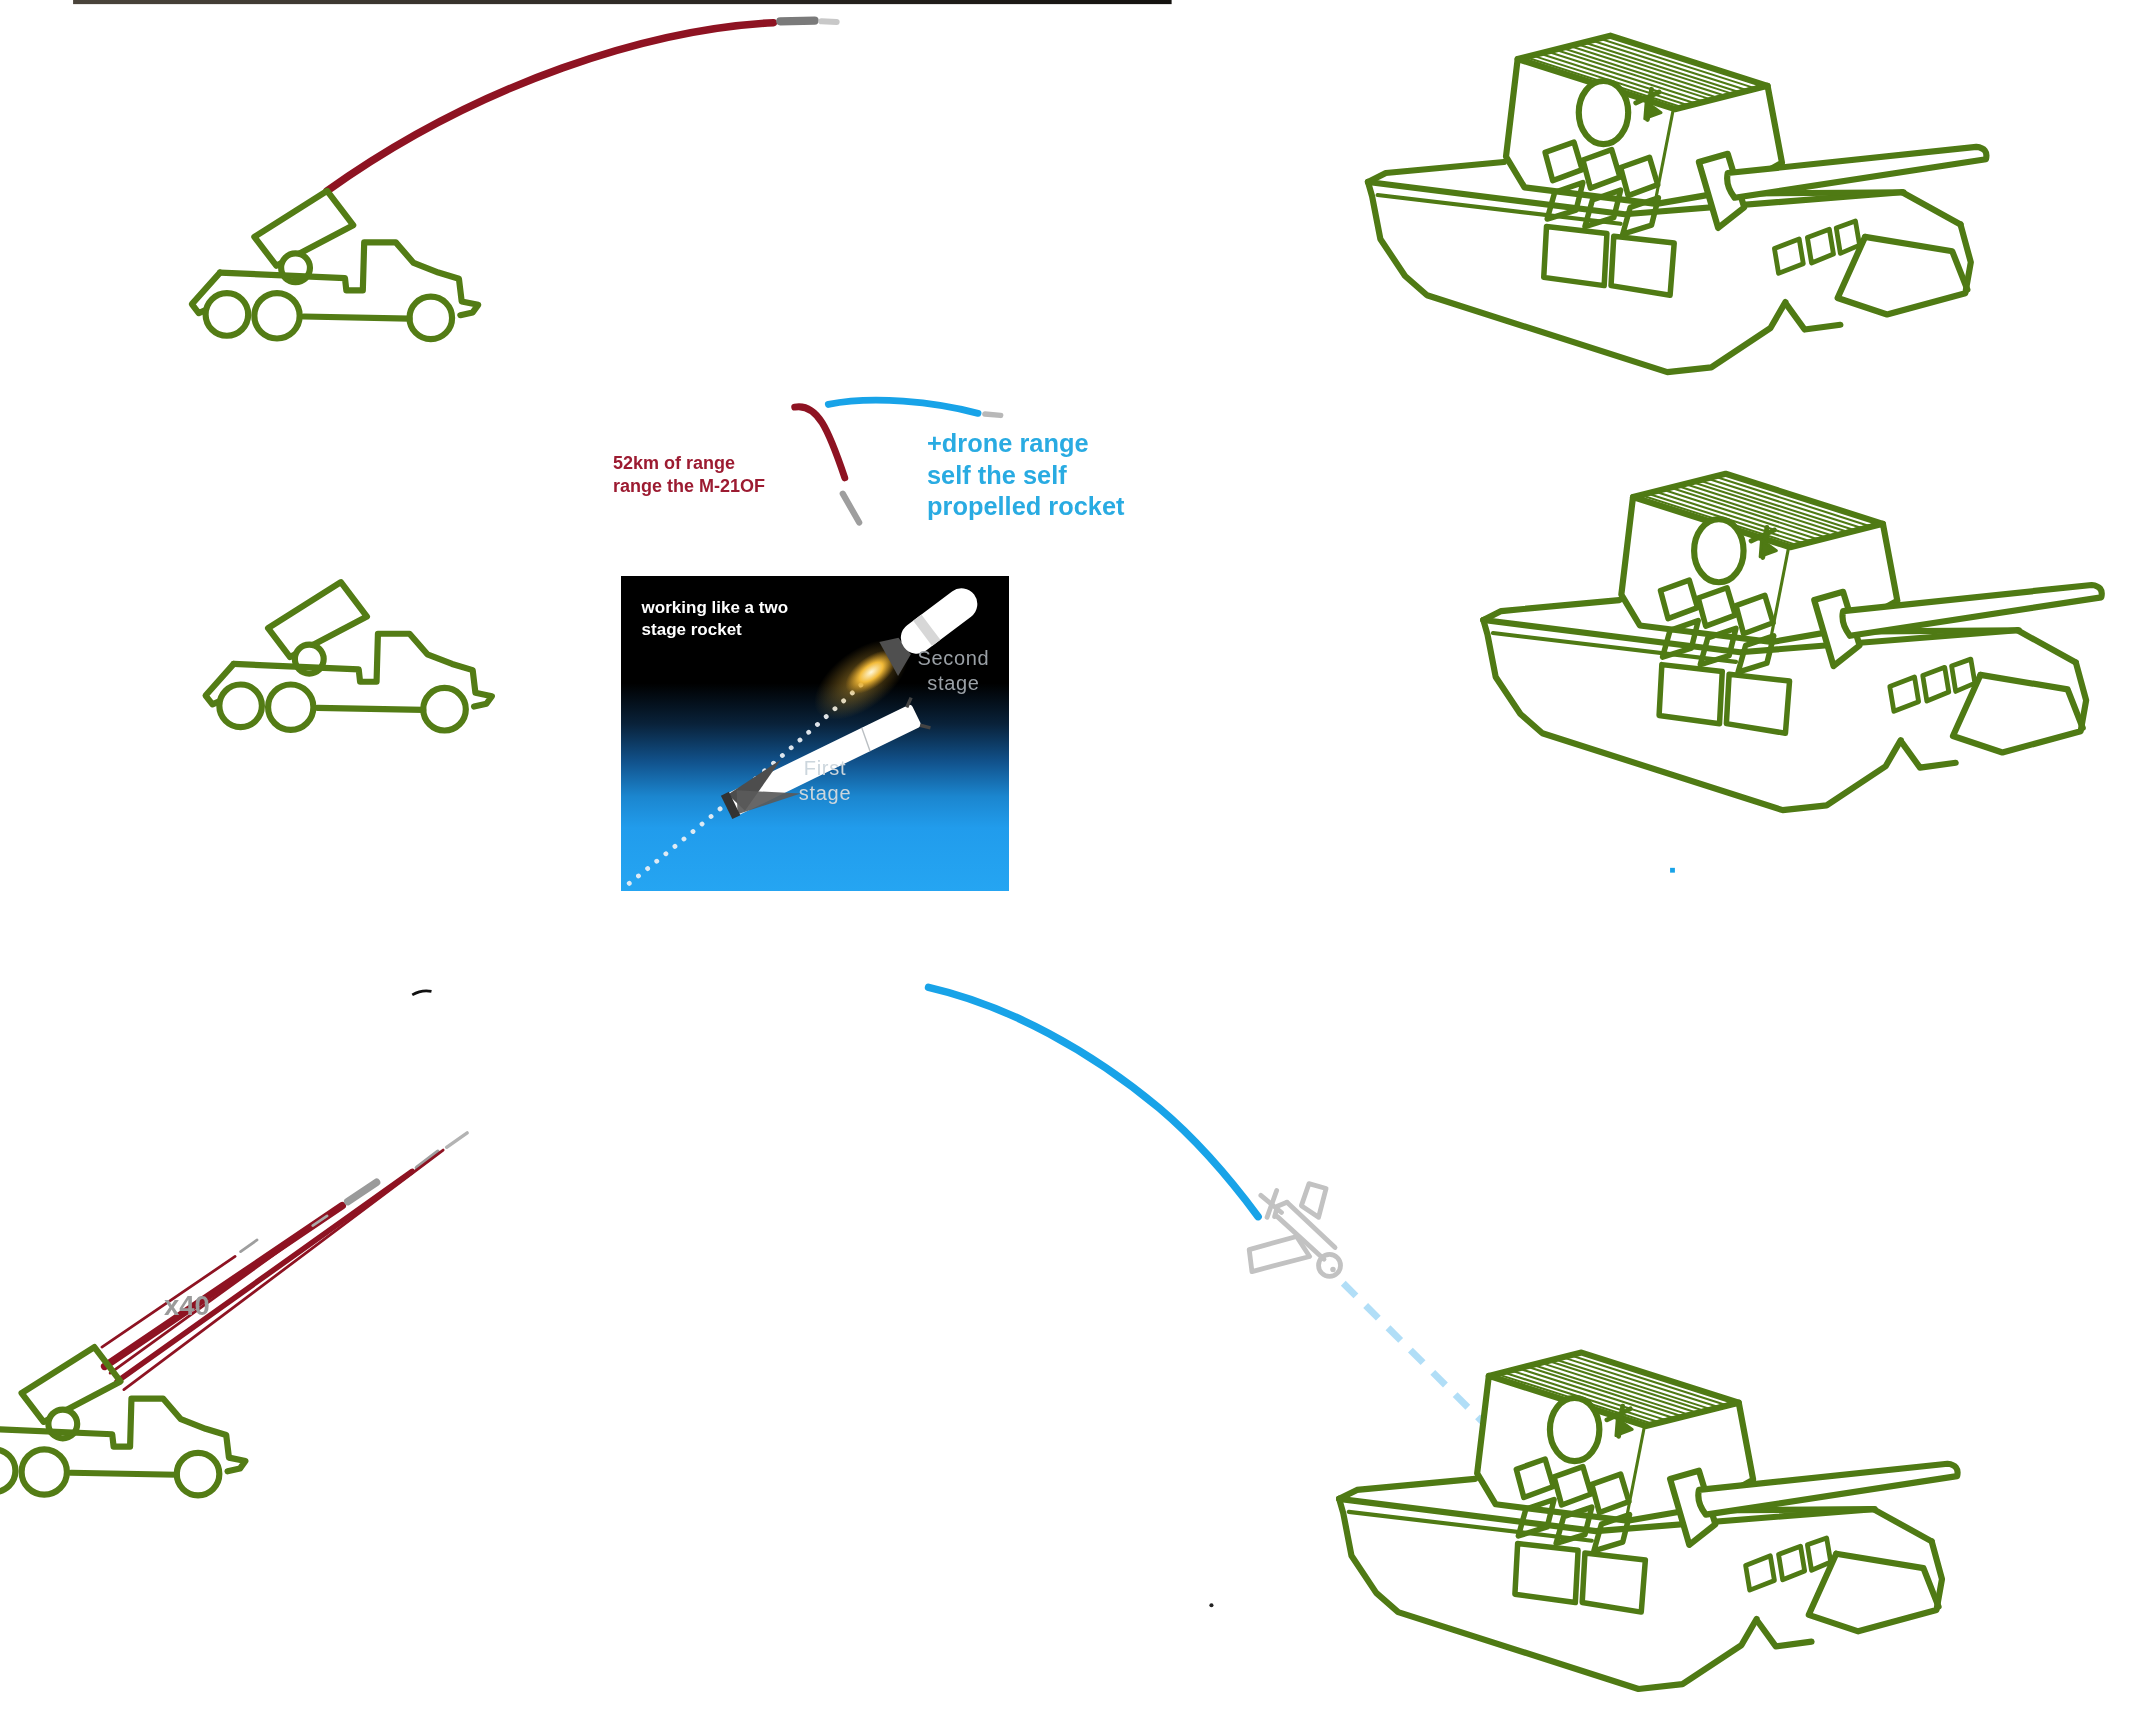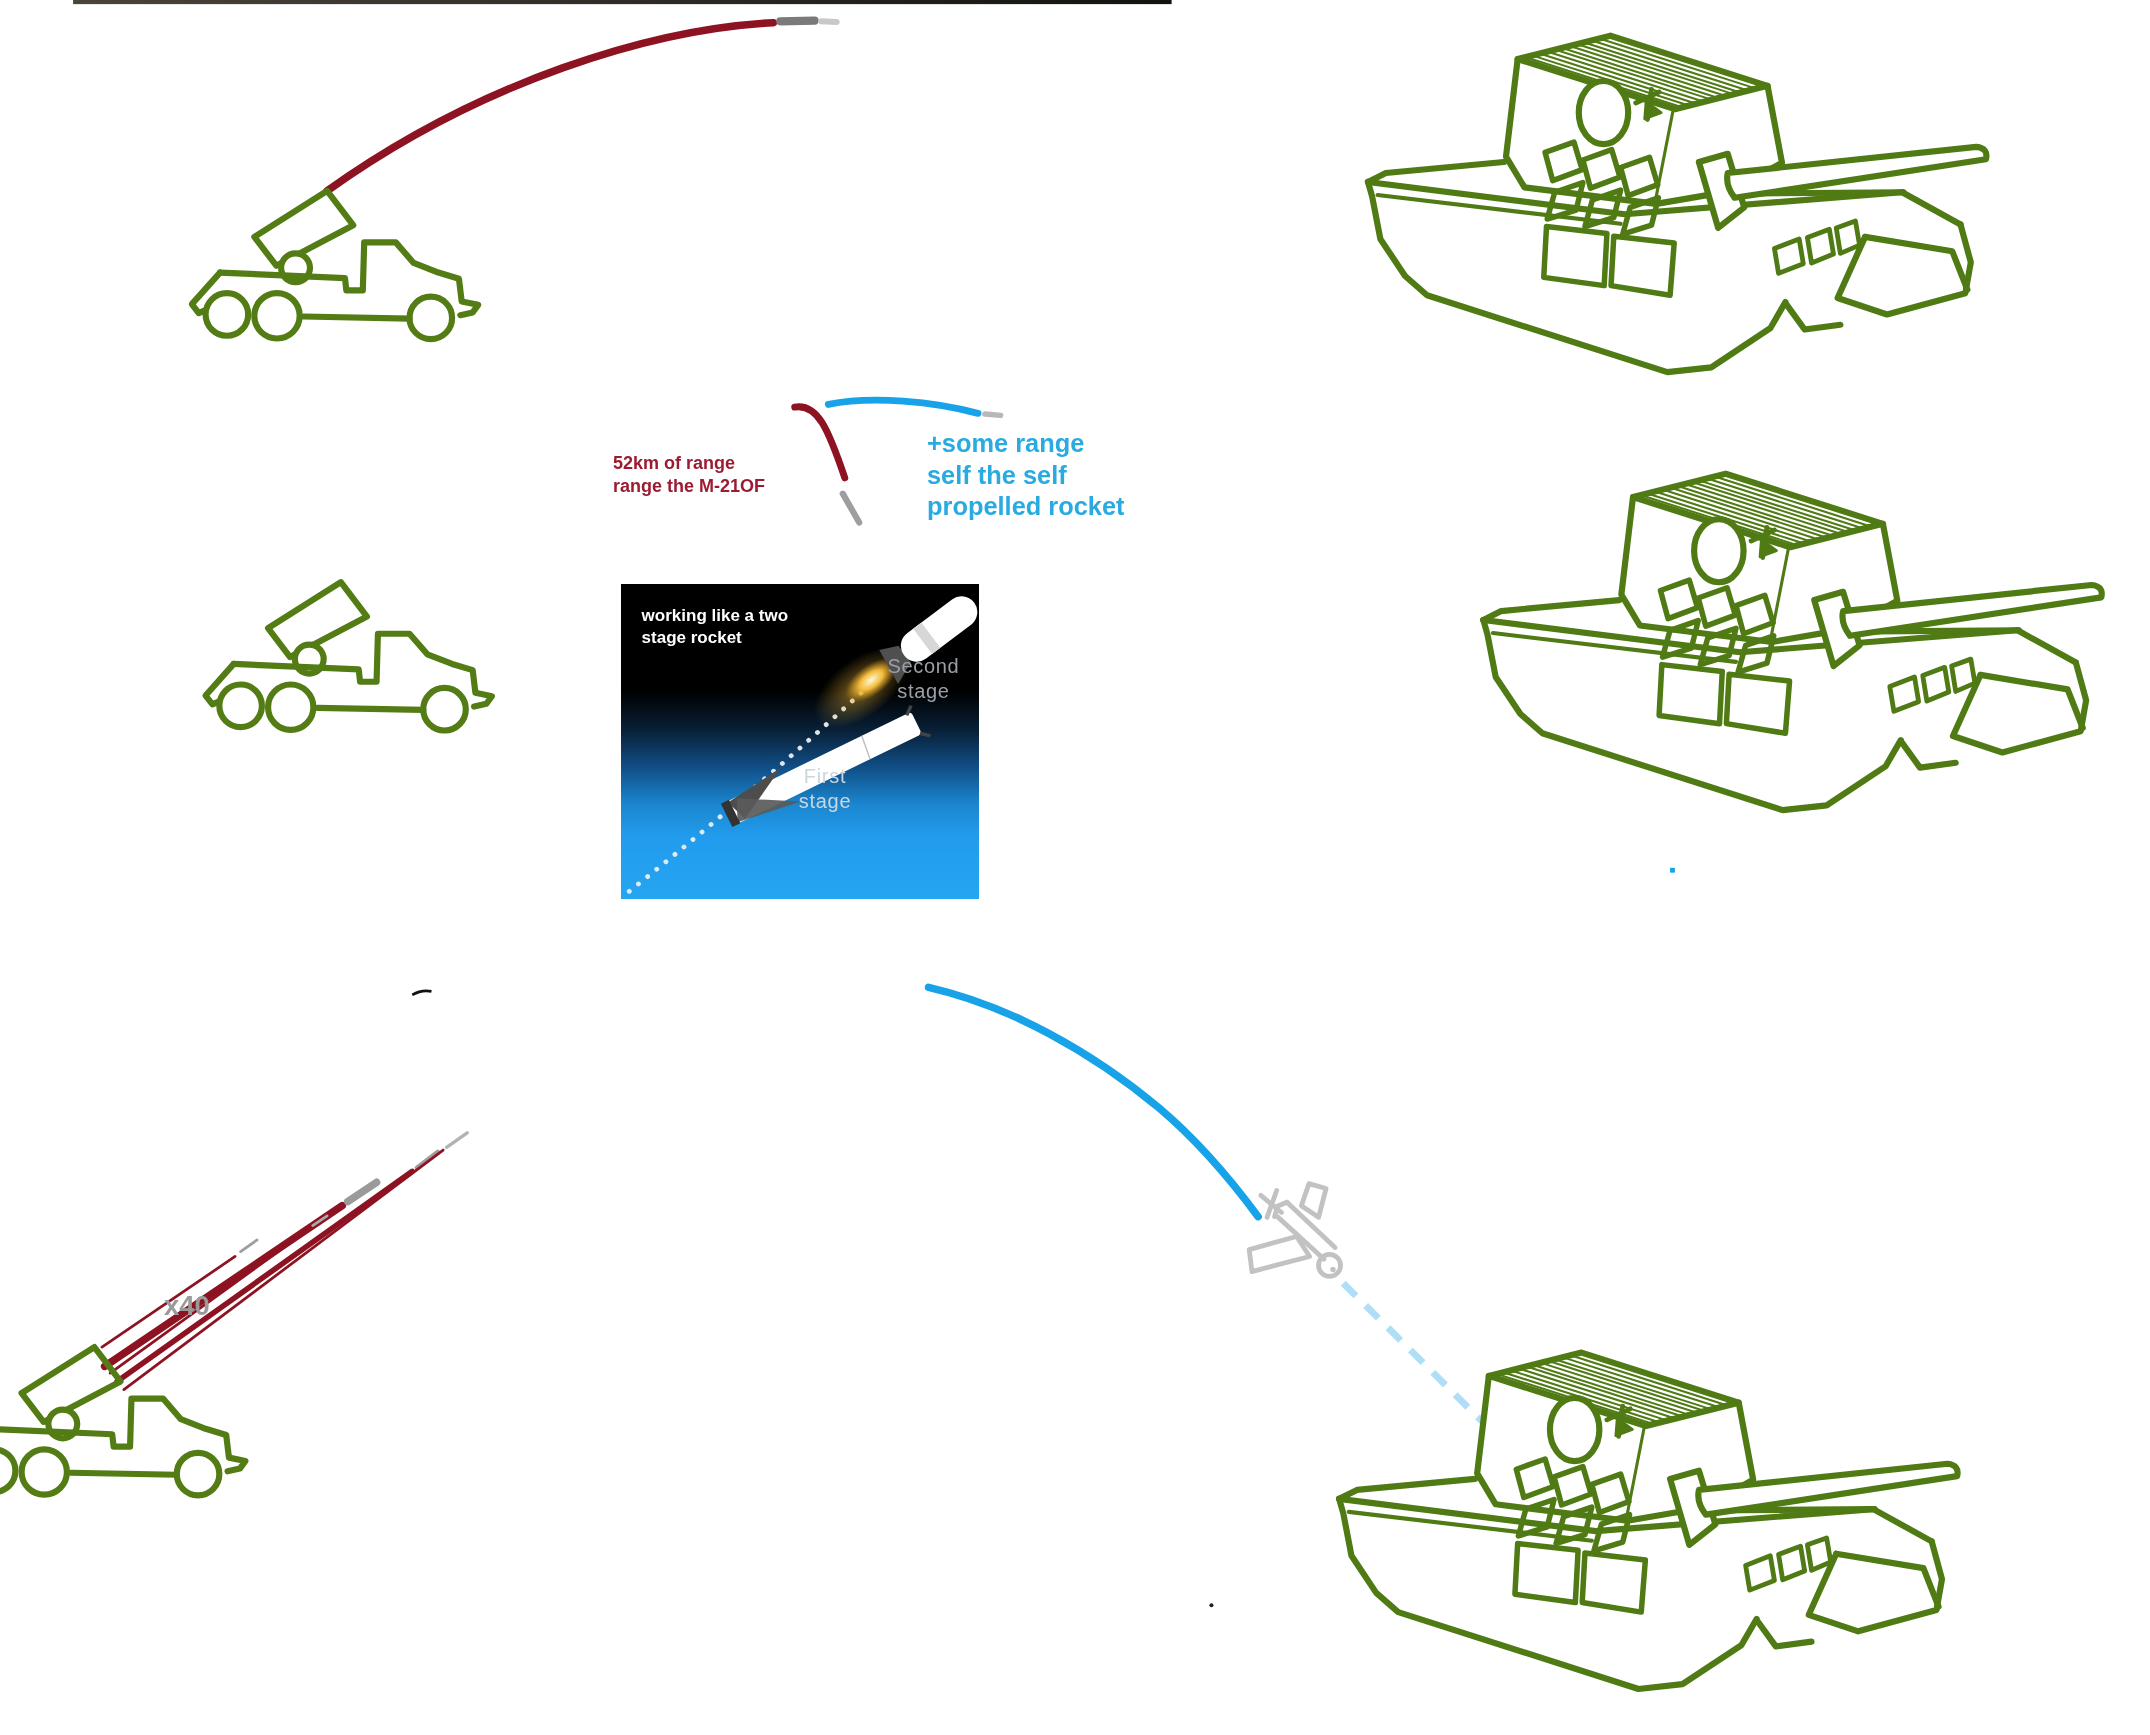--- a/index.html
+++ b/index.html
@@ -5,22 +5,22 @@
   html,body{margin:0;padding:0;width:2151px;height:1735px;background:#ffffff;overflow:hidden;
     font-family:"Liberation Sans",sans-serif;}
   .abs{position:absolute;}
   #stage{position:relative;width:2151px;height:1735px;}
   svg{display:block;}
   .label{font-weight:bold;line-height:1.26;}
   .label div{white-space:nowrap;}
   #rocket-range-label{left:613px;top:452px;font-size:18px;color:#9C1B31;}
   #drone-range-label{left:927px;top:428px;font-size:25.4px;color:#29ABE2;line-height:1.24;}
   #salvo-count-label{left:164px;top:1290px;font-size:27.5px;color:#9B9B9B;font-weight:bold;}
-  #inset{left:621px;top:576px;width:358px;height:315px;overflow:hidden;
-     background:linear-gradient(180deg,#000000 0%,#000000 34%,#09223a 47%,#11528c 59%,#1b86cf 70%,#219cec 80%,#25a5f2 100%);margin-top:8px;}
+  #inset{left:621px;top:576px;width:388px;height:315px;overflow:hidden;
+     background:linear-gradient(180deg,#000000 0%,#000000 34%,#09223a 47%,#11528c 59%,#1b86cf 70%,#219cec 80%,#25a5f2 100%);}
   #inset-title{left:20.6px;top:20.6px;color:#ffffff;font-weight:bold;font-size:17px;line-height:1.3;}
   #inset-title div{white-space:nowrap;}
   .stage-label{text-align:center;font-size:20px;line-height:1.25;letter-spacing:0.7px;}
   #second-stage-label{right:4.1px;top:70px;width:103px;color:#9aa0a6;text-align:center;}
   #first-stage-label{left:163px;top:180px;width:82px;color:#ccd6dd;}
 </style>
 </head>
 <body>
 
 <div id="stage">
@@ -204,21 +204,21 @@
       <div>stage</div>
     </div>
   </div>
 
   <div id="rocket-range-label" class="abs label">
     <div>52km of range</div>
     <div>range the M-21OF</div>
   </div>
 
   <div id="drone-range-label" class="abs label">
-    <div>+some range</div>
+    <div>+drone range</div>
     <div>self the self</div>
     <div>propelled rocket</div>
   </div>
 
   <div id="salvo-count-label" class="abs">x40</div>
 
 </div>
 
 
 </body></html>

